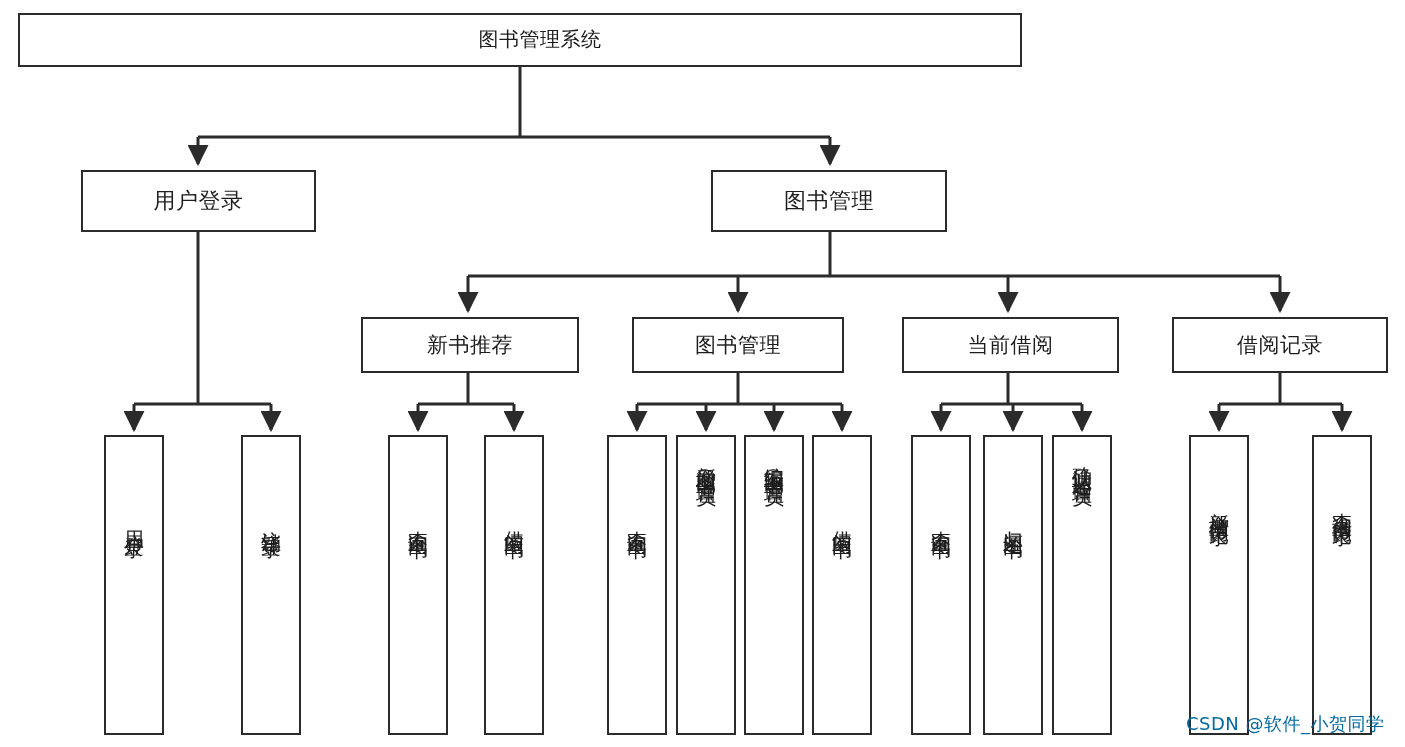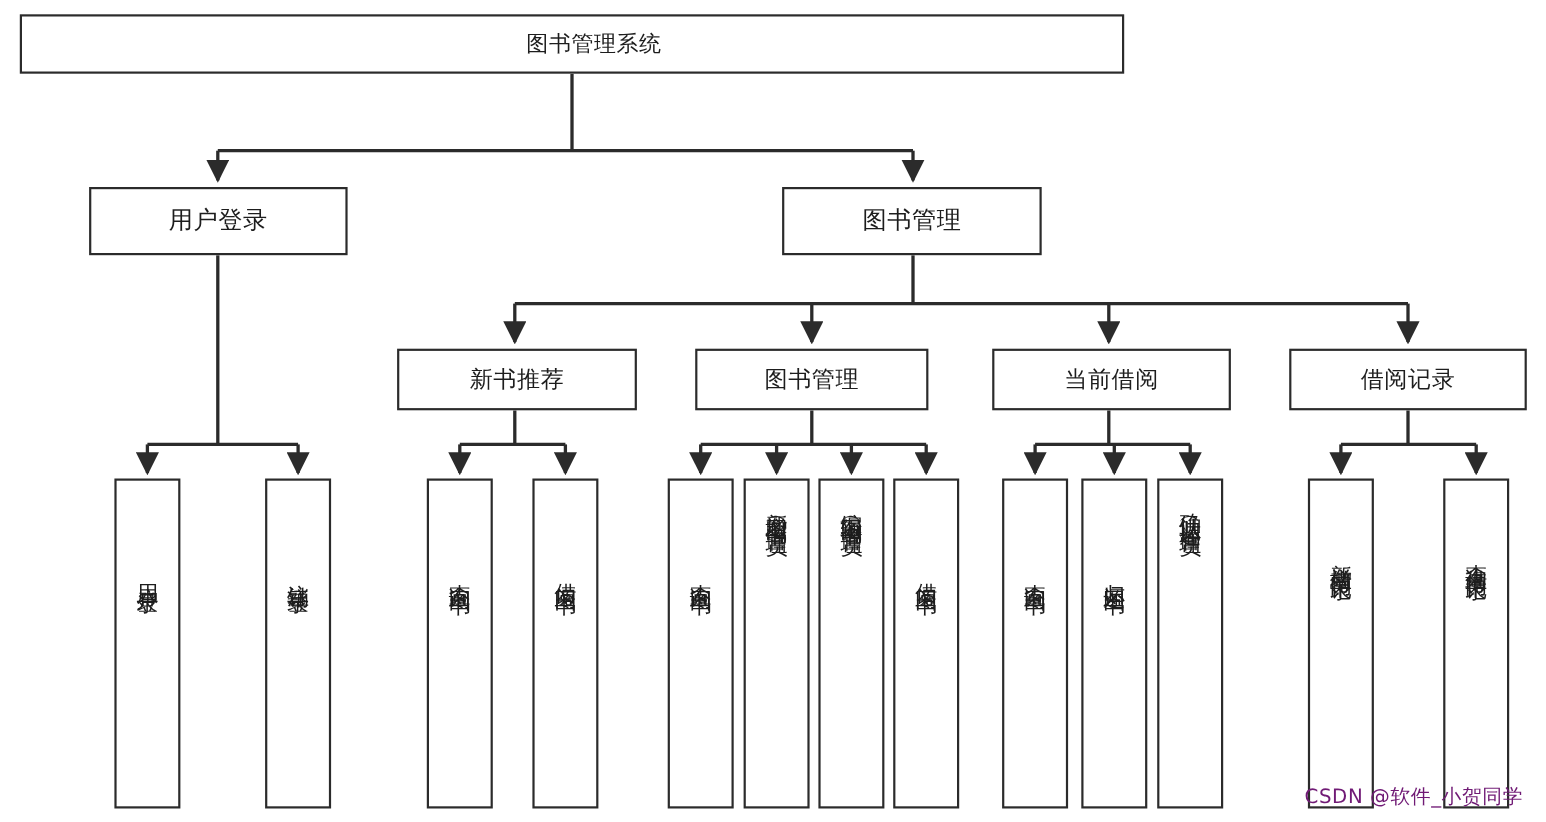--- a/index.html
+++ b/index.html
@@ -71,21 +71,21 @@
     margin-top: 52px;
   }
   .node.leaf.top .label {
     margin-top: 6px;
   }
   .watermark {
     position: absolute;
     left: 1186px;
     top: 712px;
     font-size: 18px;
-    color: #701a75;
+    color: #0369a1;
     white-space: nowrap;
     letter-spacing: 0.5px;
   }
 </style>
 </head>
 <body>
 
 <div id="canvas">
 
   <svg id="edges" viewBox="0 0 1405 747" xmlns="http://www.w3.org/2000/svg">

